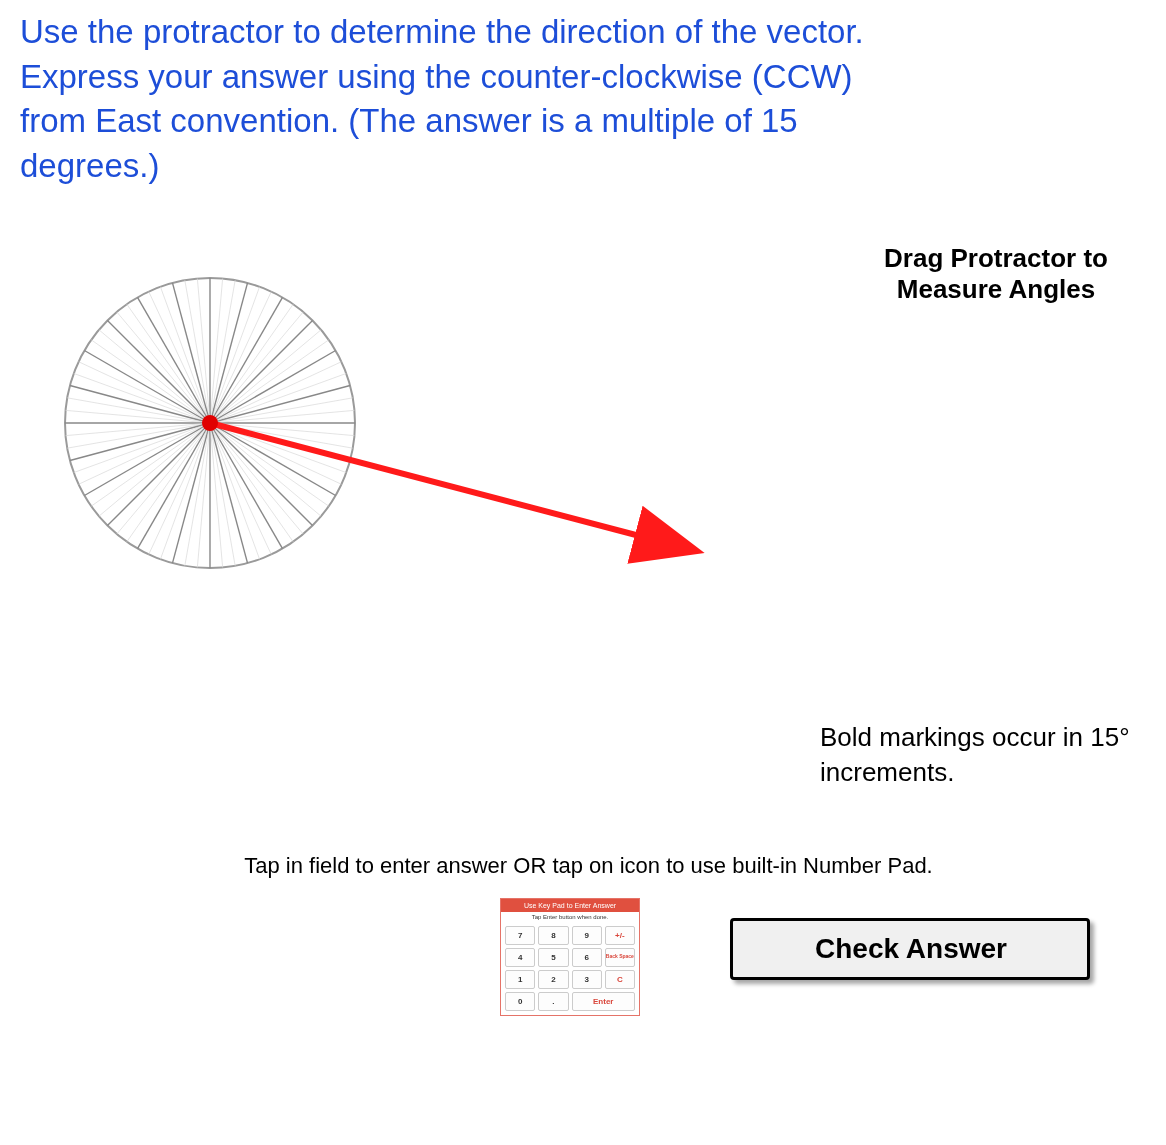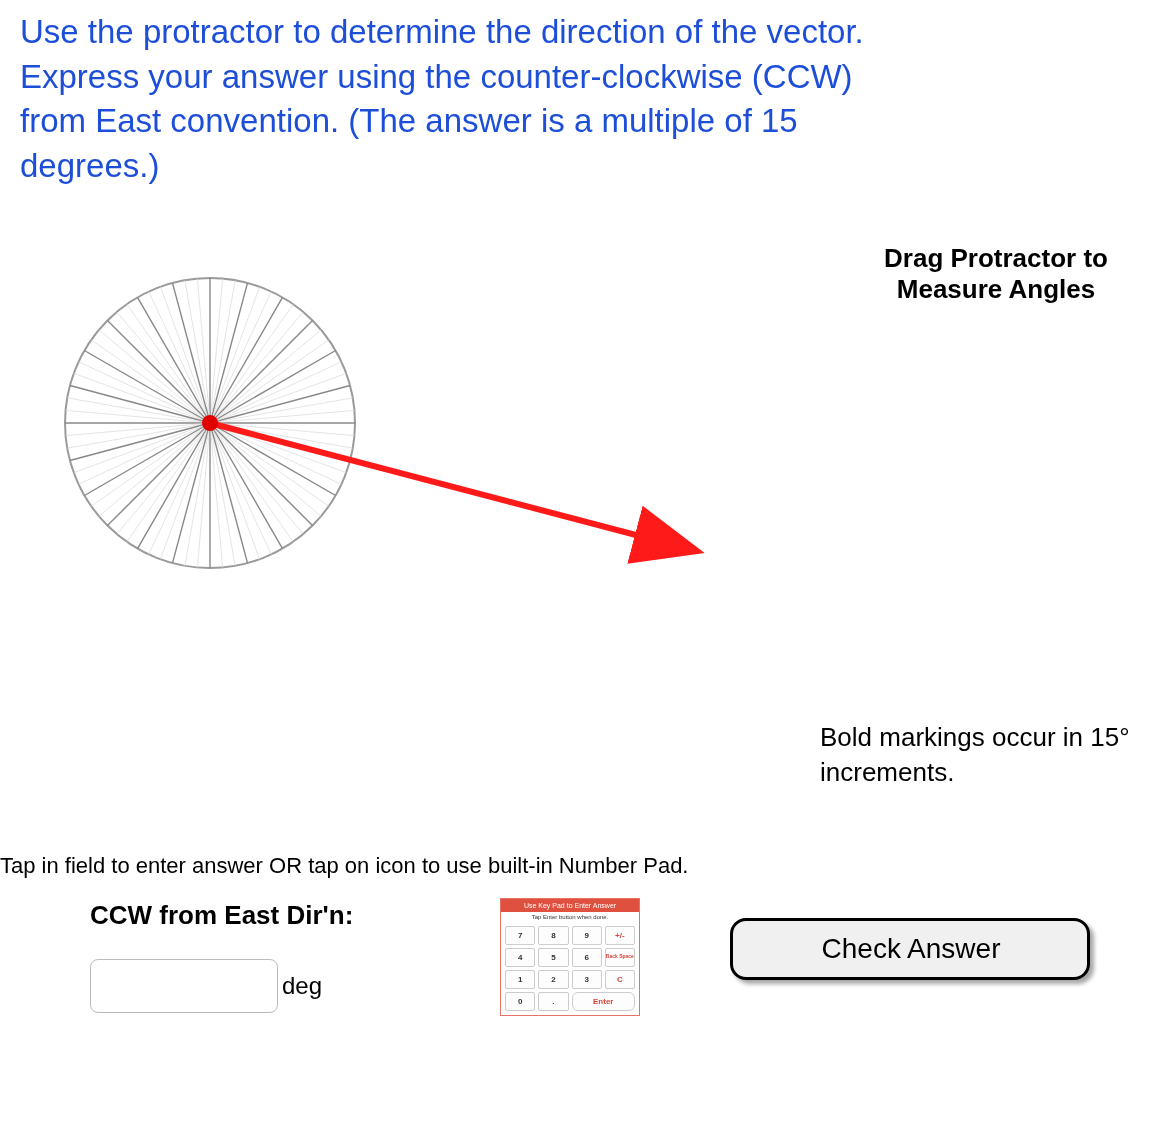--- a/index.html
+++ b/index.html
@@ -35,24 +35,24 @@
     position: absolute;
     left: 820px;
     top: 720px;
     width: 320px;
     font-size: 26px;
     text-align: left;
     line-height: 1.35;
   }
   .tap-instr {
     position: absolute;
-    left: 0;
+    left: 11px;
     right: 0;
     top: 853px;
-    text-align: left;
+    text-align: center;
     font-size: 22px;
   }
   .answer-area {
     position: absolute;
     left: 90px;
     top: 900px;
     width: 350px;
   }
   .answer-label {
     font-size: 26px;
@@ -112,33 +112,32 @@
     text-align: center;
     padding: 4px 0;
     background: #fdfdfd;
     color: #333;
   }
   .kp-accent { color: #d9453a; }
   .kp-enter {
     grid-column: span 2;
     color: #d9453a;
     font-weight: bold;
-    border-radius: 6px;
   }
   .check-btn {
     position: absolute;
     left: 730px;
     top: 918px;
     width: 360px;
     height: 62px;
     background: #f0f0f0;
     border: 3px solid #000;
-    border-radius: 16px;
+    border-radius: 4px;
     font-size: 28px;
-    font-weight: normal;
+    font-weight: bold;
     box-shadow: 4px 4px 4px rgba(0,0,0,0.35);
     cursor: pointer;
     padding-left: 8px;
   }
   .diagram {
     position: absolute;
     left: 60px;
     top: 260px;
     width: 700px;
     height: 450px;
@@ -234,25 +233,20 @@
     </g>
   <line id="vector-line" stroke="#ff1a1a" stroke-width="6" marker-end="url(#arrowhead)" x1="150" y1="163" x2="633" y2="290"></line>
   <circle id="vector-origin-dot" r="8" fill="#e00000" cx="150" cy="163"></circle>
 </svg>
 
 <div class="bold-note">Bold markings occur in 15° increments.</div>
 
 <div class="tap-instr">Tap in field to enter answer OR tap on icon to use built-in Number Pad.</div>
 
 <div class="answer-area">
-  <div class="answer-label">CCW from East Dir'n:</div>
-  <div class="input-row">
-    <input class="ans-input" type="text" value="" style="">
-    <span class="unit">deg</span>
-  </div>
 </div>
 
 <div class="keypad">
   <div class="keypad-header">Use Key Pad to Enter Answer</div>
   <div class="keypad-sub">Tap Enter button when done.</div>
   <div class="keypad-grid" id="keypad-grid">
       <div class="kp-btn">7</div>
       <div class="kp-btn">8</div>
       <div class="kp-btn">9</div>
       <div class="kp-btn kp-accent">+/-</div>

